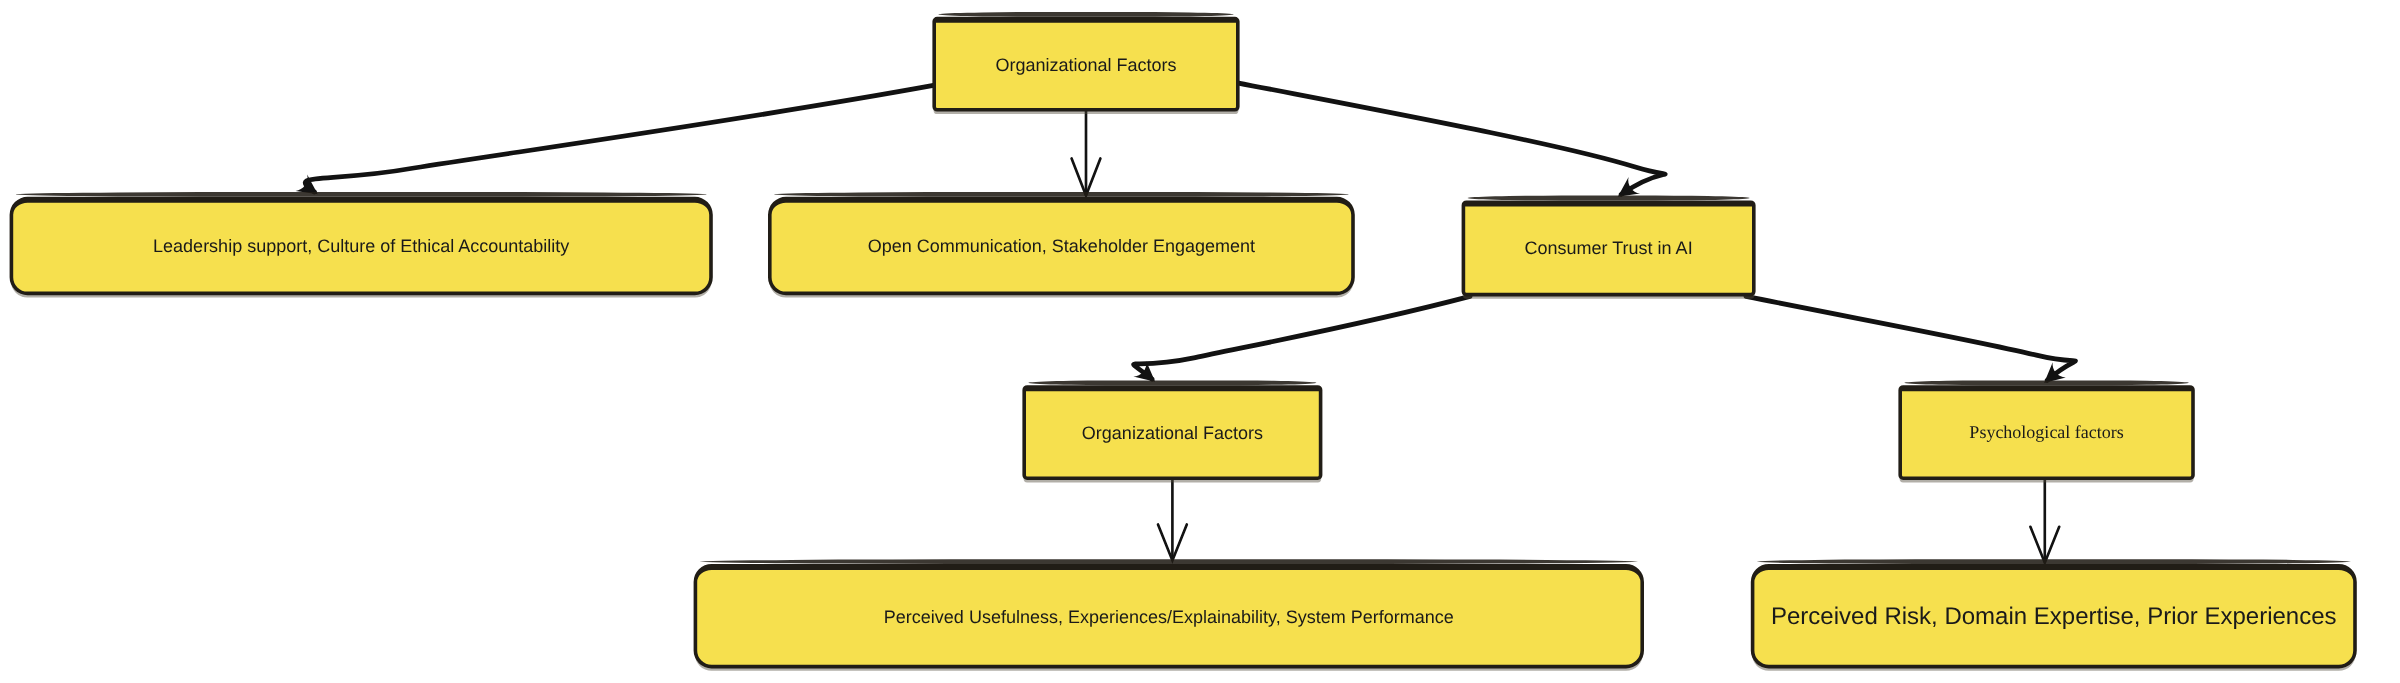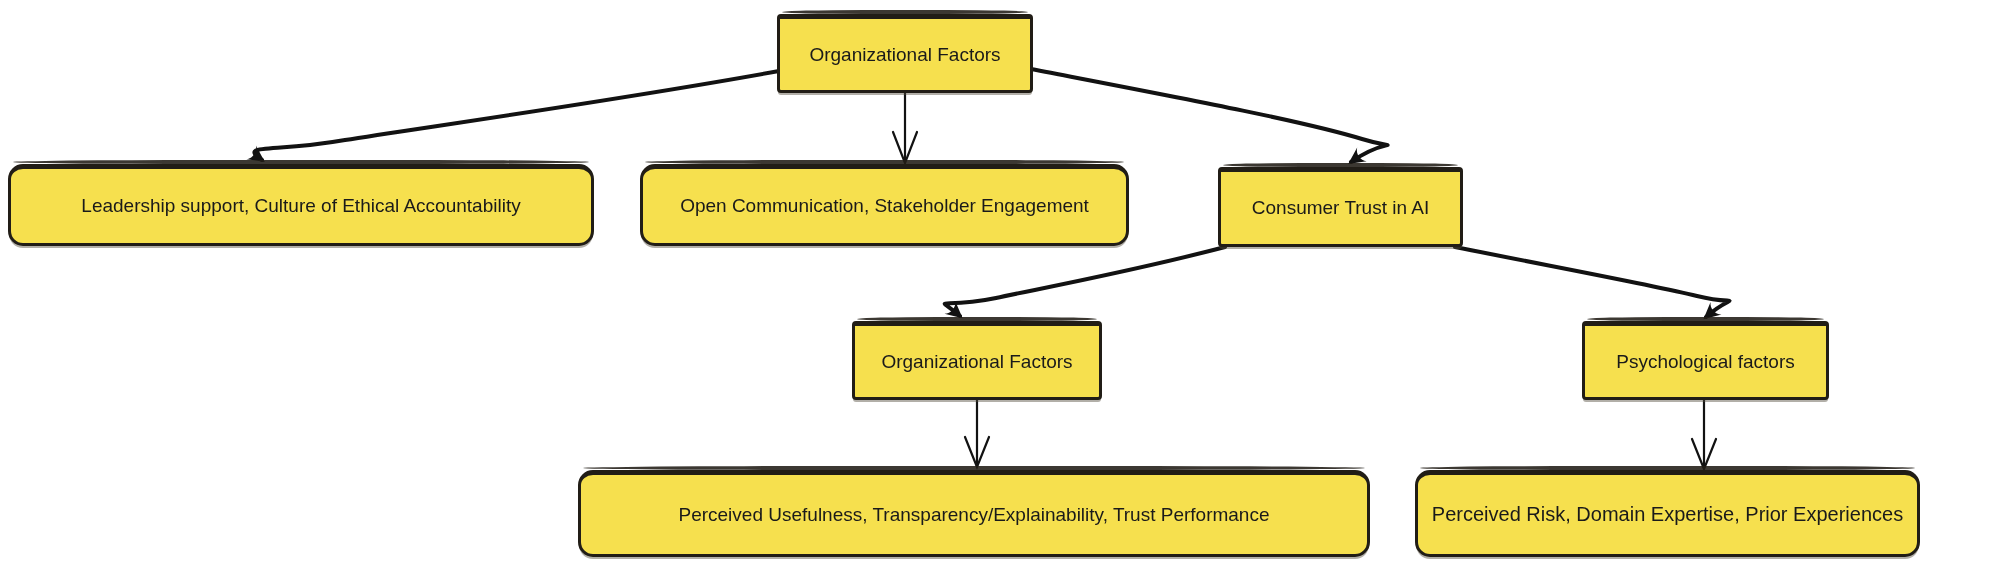--- a/index.html
+++ b/index.html
@@ -25,34 +25,34 @@
   .node{
     position:absolute;z-index:2;
     box-sizing:border-box;
     display:flex;align-items:center;justify-content:center;
     text-align:center;
     background:var(--node-fill);
     border:3px solid var(--node-border);
     border-top-width:5px;
     border-radius:4px;
     color:var(--text);
-    font-size:19px;
+    font-size:15px;
     line-height:1.15;
     white-space:nowrap;
     box-shadow:0 3px 0 -1px rgba(85,78,62,0.45);
     padding:0 4px;
   }
   .node::before{ 
     content:"";
     position:absolute;left:2px;right:2px;top:-9px;height:4px;
     background:rgba(33,29,22,0.88);
     border-radius:60%/90%;
   }
   .node-round{border-radius:15px;text-align:right;}
-  .node-sm{font-size:20px;}
+  .node-sm{font-size:20px;margin-left:44px;}
 </style>
 </head>
 <body>
 
 <div class="canvas">
 
   <svg class="edges" viewBox="0 0 2000 569" width="2000" height="569">
     <defs>
       <marker id="arrowhead" markerUnits="userSpaceOnUse" markerWidth="19" markerHeight="19" viewBox="0 0 10 10" refX="7.6" refY="5" orient="auto">
         <path class="ah" d="M0.6,0.6 L9.4,5 L0.6,9.4 C3.2,7.2 3.2,2.8 0.6,0.6 Z"></path>
@@ -90,25 +90,25 @@
   </div>
 
   <div class="node" style="left:1218px;top:167px;width:245px;height:80px;">
     <span>Consumer Trust in AI</span>
   </div>
 
   <div class="node" style="left:852px;top:321px;width:250px;height:79px;">
     <span>Organizational Factors</span>
   </div>
 
-  <div class="node" style="left:1582px;top:321px;width:247px;height:79px;">
+  <div class="node" style="left:1582px;top:321px;width:247px;height:79px;font-family:Liberation Serif, serif;">
     <span>Psychological factors</span>
   </div>
 
   <div class="node node-round" style="left:578px;top:470px;width:792px;height:87px;">
-    <span>Perceived Usefulness, Transparency/Explainability, Trust Performance</span>
+    <span>Perceived Usefulness, Experiences/Explainability, System Performance</span>
   </div>
 
   <div class="node node-round node-sm" style="left:1415px;top:470px;width:505px;height:87px;">
     <span>Perceived Risk, Domain Expertise, Prior Experiences</span>
   </div>
 
 </div>
 
 </body></html>

